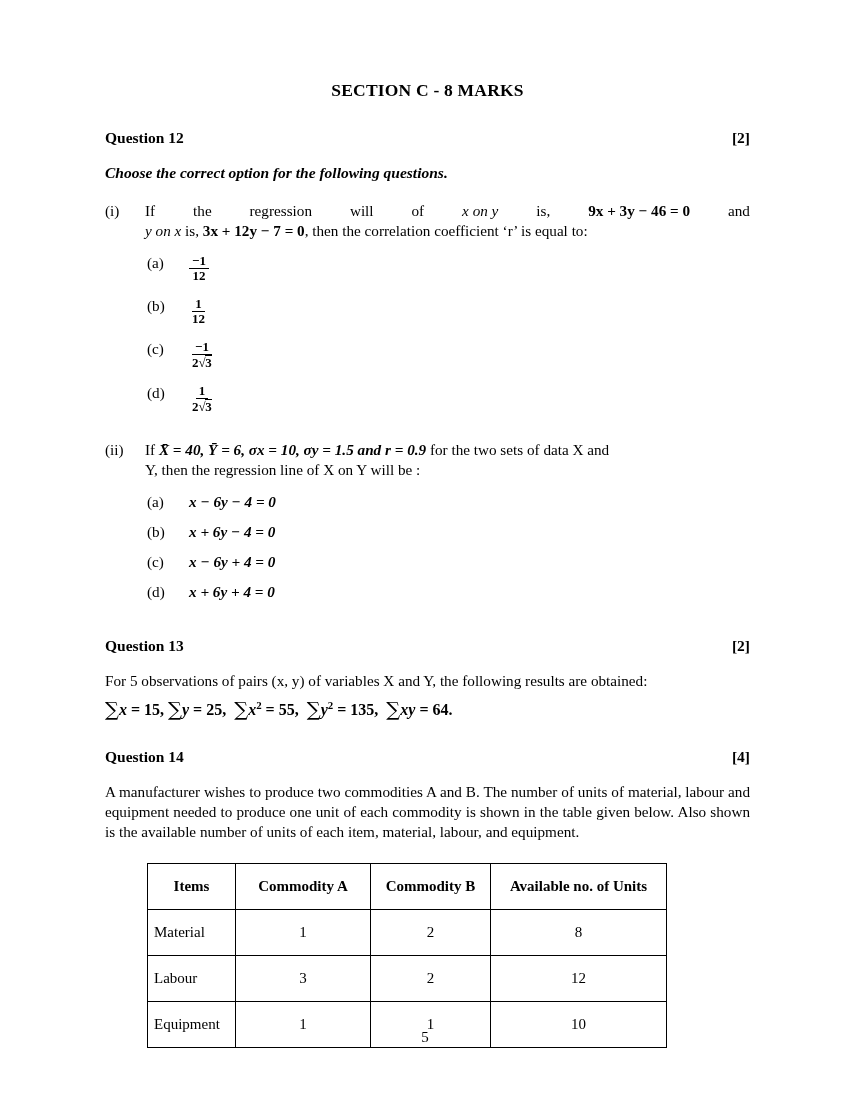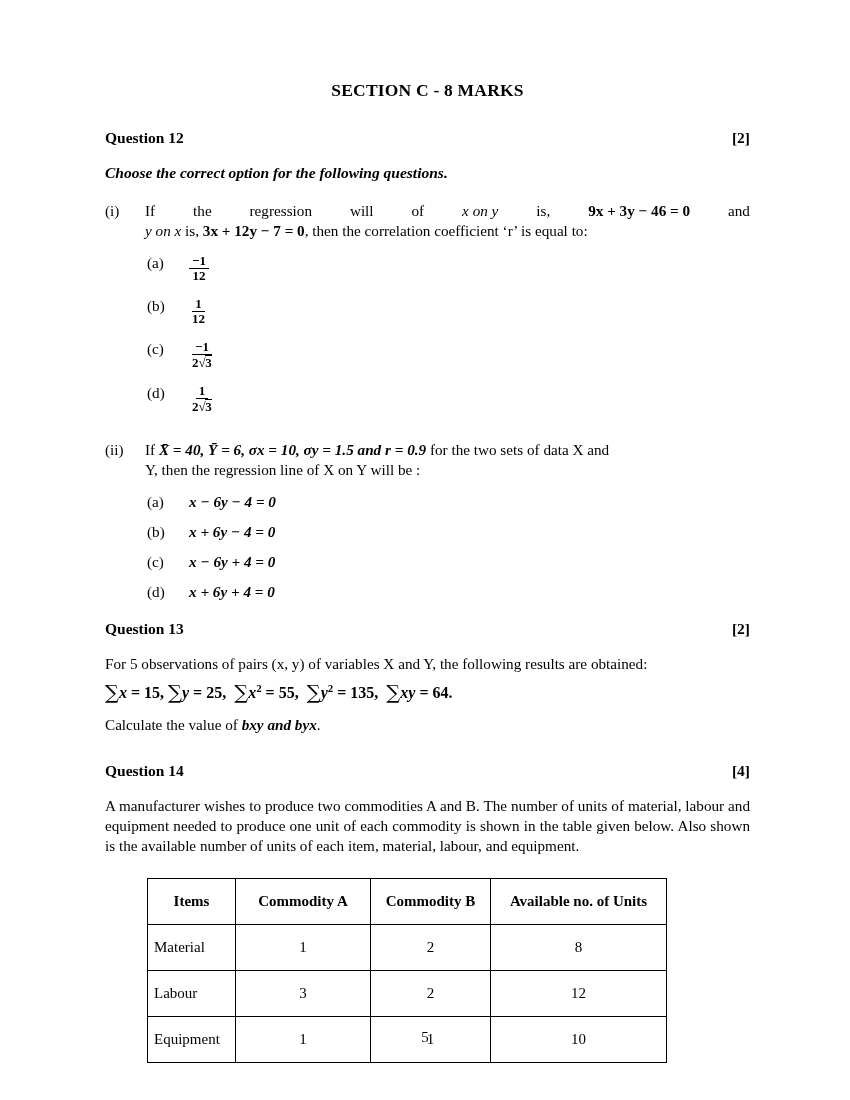--- a/index.html
+++ b/index.html
@@ -260,41 +260,35 @@
     </div>
     <div class="opt" style="margin-top:12px;">
       <div class="opt-label">(c)</div>
       <div class="opt-body mb mi">x − 6y + 4 = 0</div>
     </div>
     <div class="opt" style="margin-top:12px;">
       <div class="opt-label">(d)</div>
       <div class="opt-body mb mi">x + 6y + 4 = 0</div>
     </div>
 
-    <div class="q-header" style="margin-top:19px;">
+    <div class="q-header" style="margin-top:36px;">
       <span>Question 13</span>
       <span class="q-marks">[2]</span>
     </div>
 
     <div class="para" style="margin-top:16px;text-align:left;">For 5 observations of pairs (x, y) of variables X and Y, the following results are obtained:</div>
 
     <div style="margin-top:7px;font-size:16px;font-weight:bold;">
       <span><span class="sigma">∑</span><span class="mi">x</span> = <span>15</span><span>,</span></span>
       <span><span class="sigma">∑</span><span class="mi">y</span> = <span>25</span><span>,</span></span>
       <span style="margin-left:4px;"><span class="sigma">∑</span><span class="mi">x</span><span class="sup">2</span> = <span>55</span><span>,</span></span>
       <span style="margin-left:4px;"><span class="sigma">∑</span><span class="mi">y</span><span class="sup">2</span> = <span>135</span><span>,</span></span>
       <span style="margin-left:4px;"><span class="sigma">∑</span><span class="mi">xy</span> = <span>64</span><span>.</span></span>
     </div>
 
-    <div class="para" style="margin-top:11px;text-align:left;">
-      <span>Calculate the value of</span>
-      <span class="mbi">bxy</span>
-      <span class="mbi">and</span>
-      <span class="mbi">byx</span><span>.</span>
-    </div>
 
     <div class="q-header" style="margin-top:27px;">
       <span>Question 14</span>
       <span class="q-marks">[4]</span>
     </div>
 
     <div class="para" style="margin-top:16px;">A manufacturer wishes to produce two commodities A and B. The number of units of material, labour and equipment needed to produce one unit of each commodity is shown in the table given below. Also shown is the available number of units of each item, material, labour, and equipment.</div>
 
     <div style="margin-top:21px;padding-left:42px;">
       <table class="data-table">

